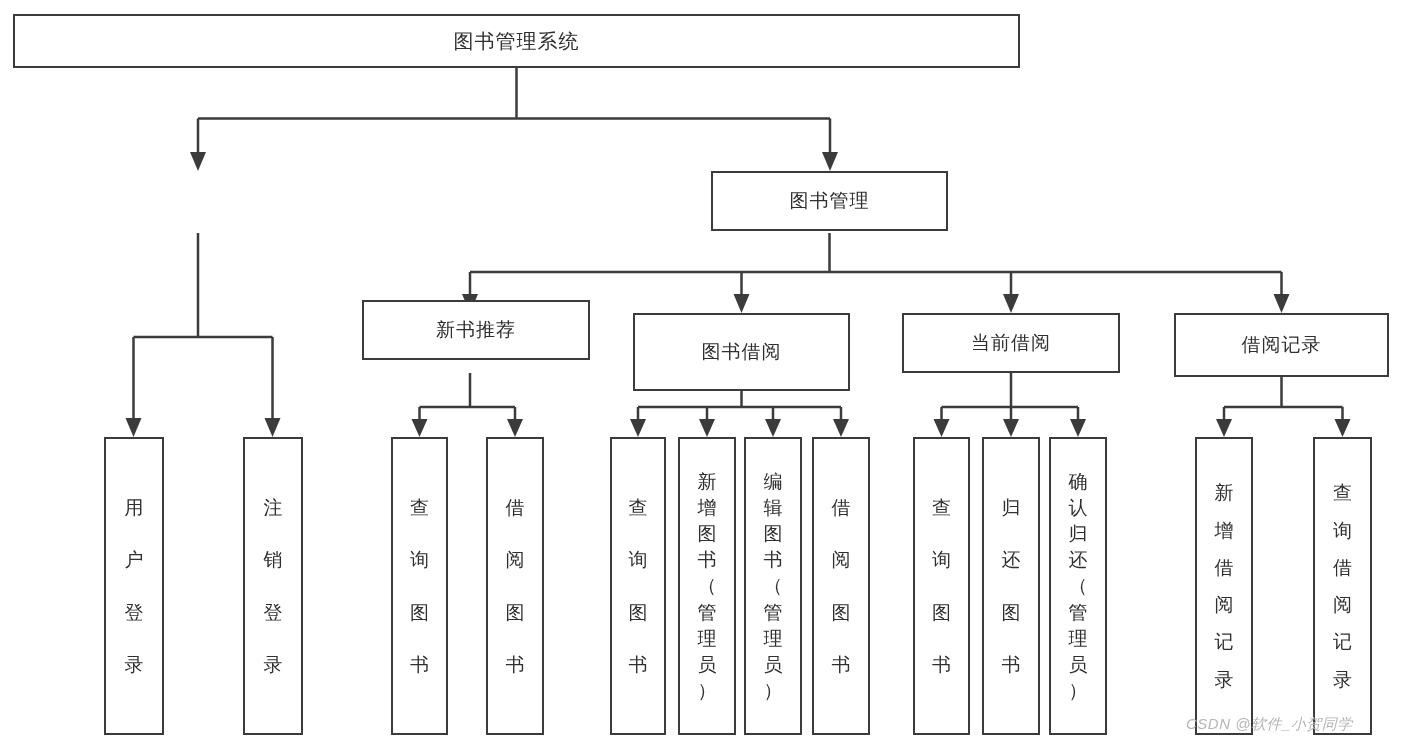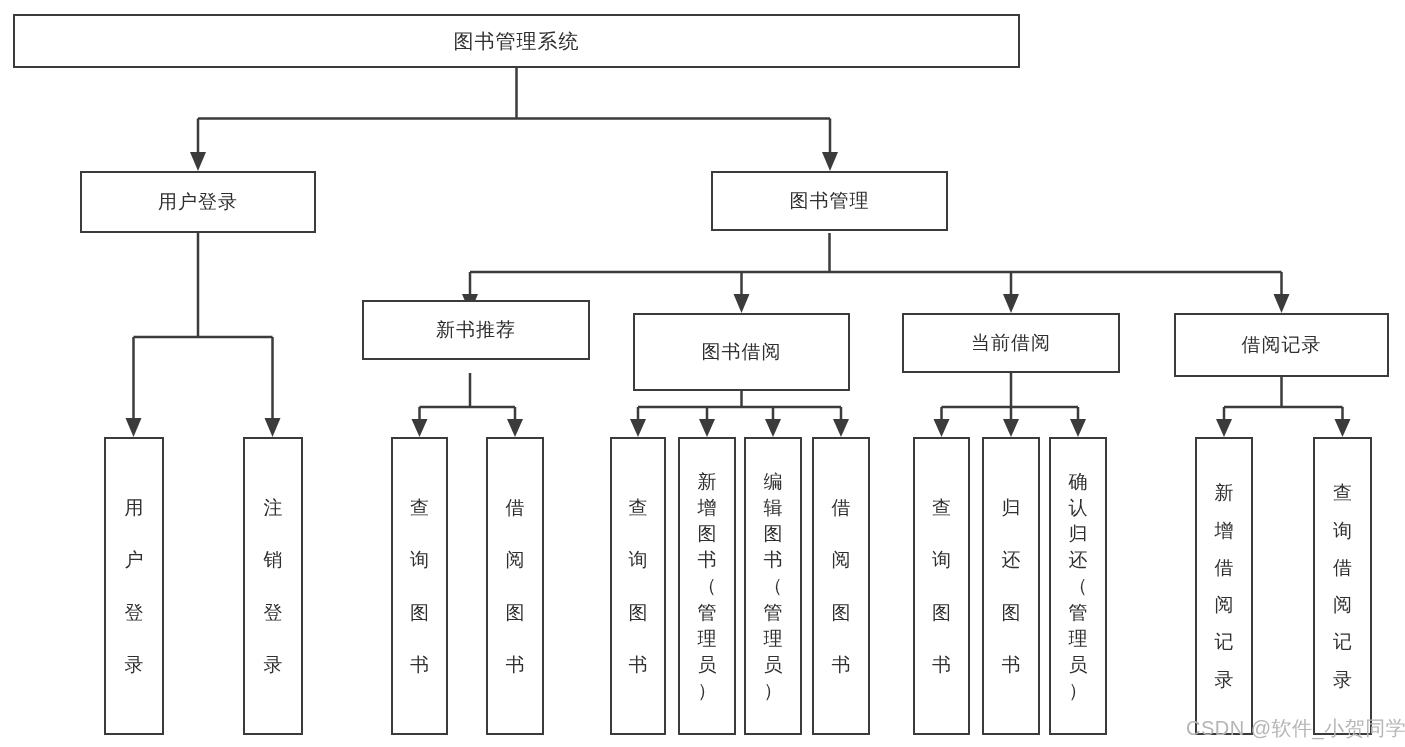--- a/index.html
+++ b/index.html
@@ -31,25 +31,26 @@
     justify-content:space-evenly;
     padding:26px 0;
     letter-spacing:0;
     line-height:1;
   }
   .vbox span{display:block;}
   .watermark{
     position:absolute;
     left:1186px;top:715px;
     width:215px;
-    font-size:20px;
+    font-size:15px;
     color:#b5b5b5;
     white-space:nowrap;
     z-index:3;
     letter-spacing:0.5px;
+    font-style:italic;
   }
 </style>
 </head>
 <body>
 
 <div class="stage">
 
   <svg class="wires" viewBox="0 0 1405 747" xmlns="http://www.w3.org/2000/svg">
     <g stroke="#3b3b3b" stroke-width="2.5" fill="none">
 
@@ -118,21 +119,20 @@
       <polygon points="1003,419 1019,419 1011,437"></polygon>
       <polygon points="1070,419 1086,419 1078,437"></polygon>
 
       <polygon points="1216,419 1232,419 1224,437"></polygon>
       <polygon points="1334.5,419 1350.5,419 1342.5,437"></polygon>
     </g>
   </svg>
 
   <div class="box root" style="left:13px;top:14px;width:1007px;height:54px">图书管理系统</div>
 
-  <div class="box" style="left:80px;top:171px;width:236px;height:62px">用户登录</div>
   <div class="box" style="left:711px;top:171px;width:237px;height:60px">图书管理</div>
 
   <div class="box" style="left:362px;top:300px;width:228px;height:60px">新书推荐</div>
   <div class="box" style="left:633px;top:313px;width:217px;height:78px">图书借阅</div>
   <div class="box" style="left:902px;top:313px;width:218px;height:60px">当前借阅</div>
   <div class="box" style="left:1174px;top:313px;width:215px;height:64px">借阅记录</div>
 
   <div class="box vbox" style="left:104px;top:437px;width:60px;height:298px">
       <span>用</span>
       <span>户</span>

